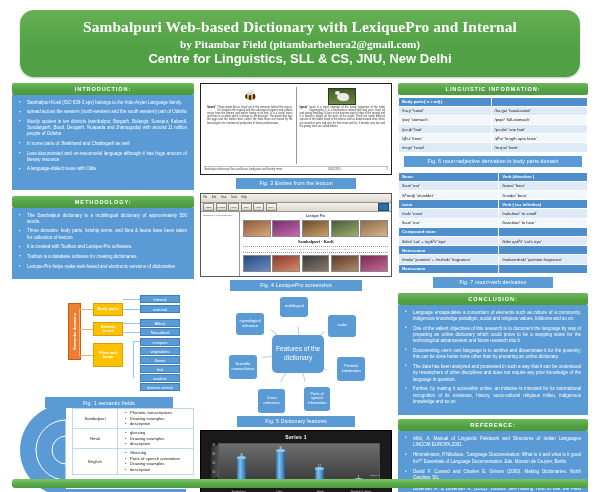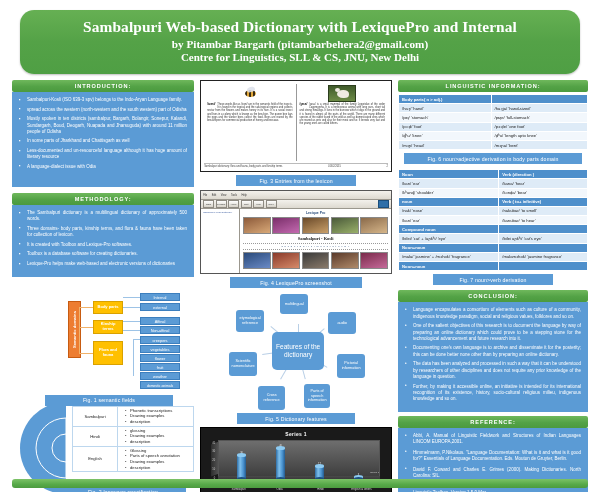--- a/index.html
+++ b/index.html
@@ -16,21 +16,21 @@
     margin:4px 12px 6px 12px;
     background:linear-gradient(180deg,#66b053 0%,#54a247 50%,#4f9f44 100%);
     border-radius:14px;
     text-align:center;
     color:#ffffff;
     padding:8px 6px 9px 6px;
     box-shadow:0 1px 2px rgba(0,0,0,.25);
   }
   .header .t1{font-family:"Liberation Serif",serif;font-weight:bold;font-size:15.4px;line-height:1.12;letter-spacing:.1px;}
   .header .t2{font-family:"Liberation Serif",serif;font-weight:bold;font-size:11.2px;line-height:1.25;margin-top:2px;}
-  .header .t3{font-family:Liberation Serif, serif;font-weight:bold;font-size:11px;line-height:1.25;text-align:center;}
+  .header .t3{font-family:Liberation Sans, sans-serif;font-weight:bold;font-size:13px;line-height:1.25;text-align:center;}
 
   
   .cols{display:flex;gap:6px;align-items:flex-start;padding:0 4px;}
   .col{position:relative;}
   .col-left{width:186px;}
   .col-mid{width:196px;}
   .col-right{width:194px;}
 
   
   .banner{
@@ -175,21 +175,21 @@
     border-radius:3px;
   }
 </style>
 </head>
 <body>
 
 <div class="poster">
 
   <div class="header">
     <div class="t1">Sambalpuri Web-based Dictionary with LexiquePro and Internal</div>
-    <div class="t2">by Pitambar Bargarh (pitambarbehera2@gmail.com)</div>
+    <div class="t2">by Pitambar Field (pitambarbehera2@gmail.com)</div>
     <div class="t3">Centre for Linguistics, SLL &amp; CS, JNU, New Delhi</div>
   </div>
 
   <div class="cols">
 
     <div class="col col-left">
 
       <div class="banner">INTRODUCTION:</div>
       <div class="panel panel-intro">
         <ul>

